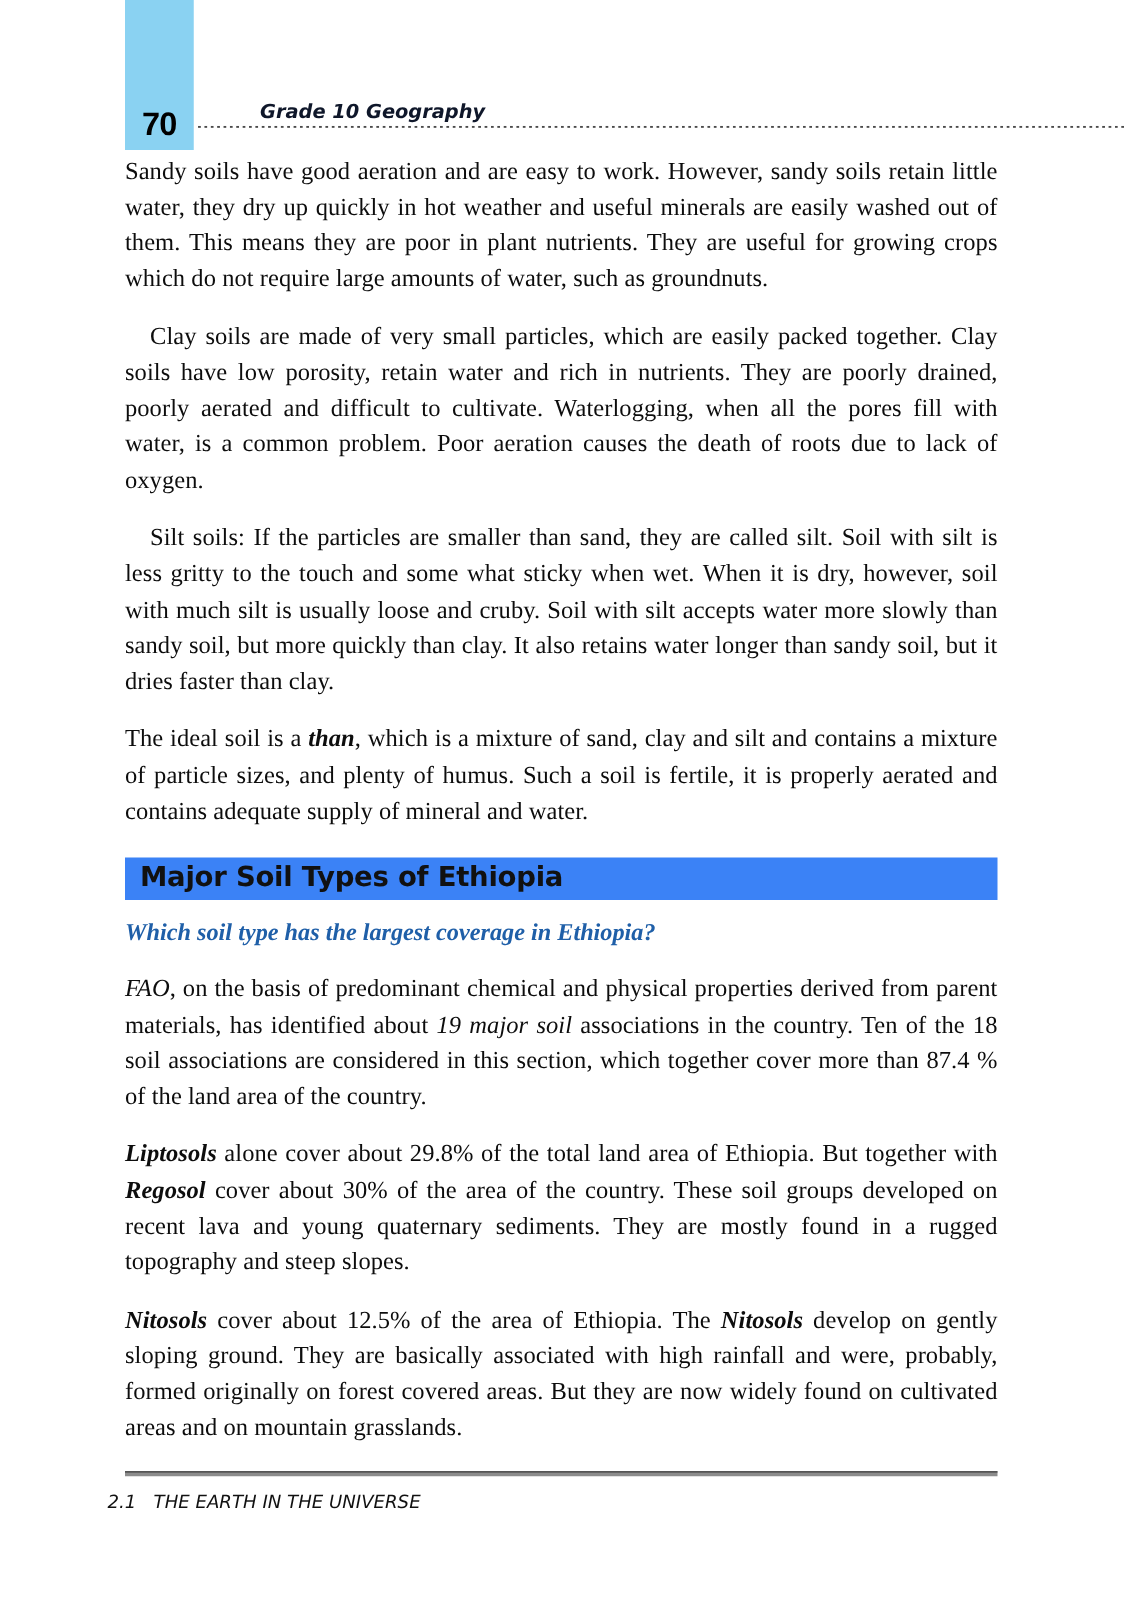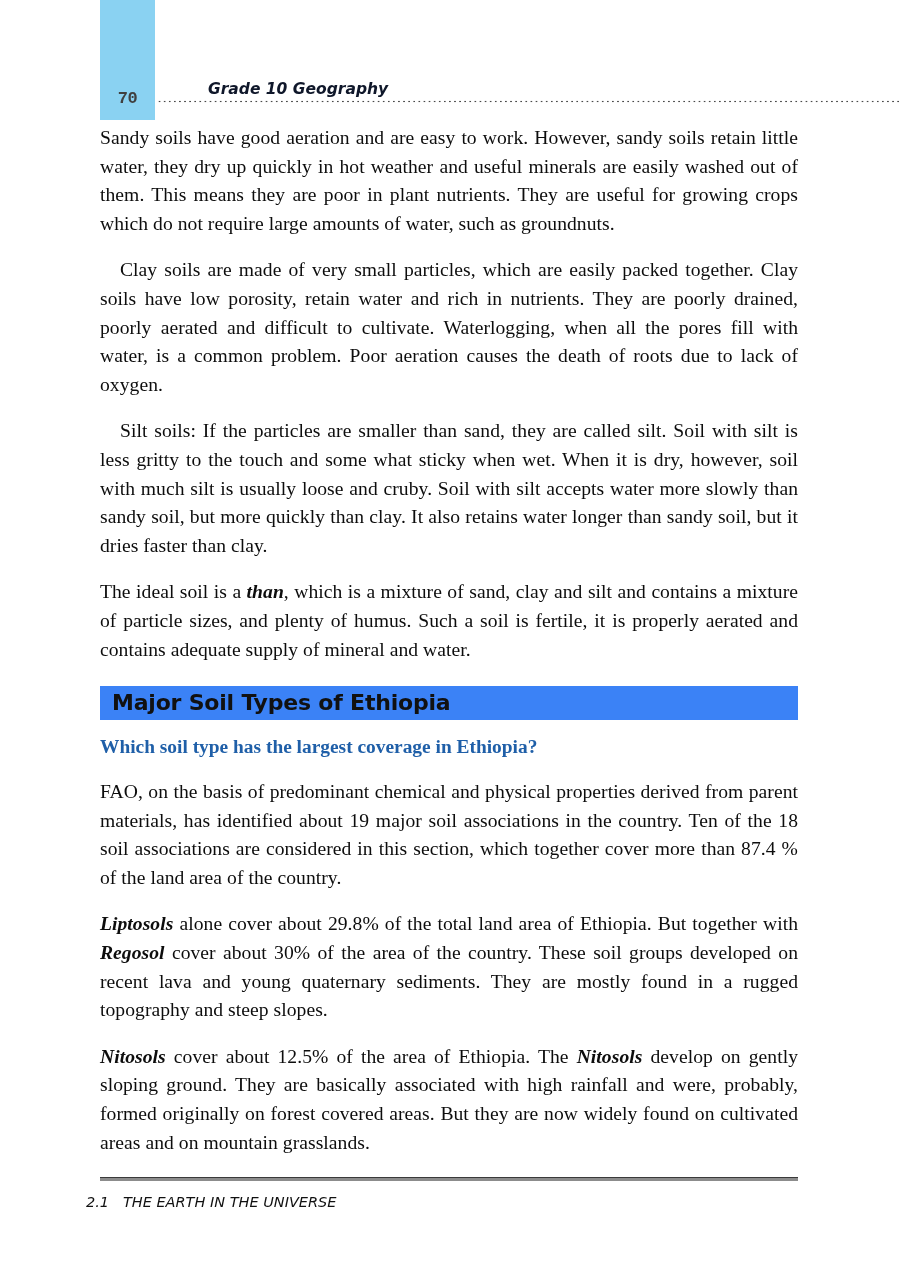--- a/index.html
+++ b/index.html
@@ -30,25 +30,25 @@
     width: 55px;
     height: 120px;
     background: #8ad2f2;
   }
   .page-number {
     position: absolute;
     left: 100px;
     top: 84px;
     width: 55px;
     text-align: center;
-    font-family: Liberation Mono, monospace;
+    font-family: Liberation Sans, sans-serif;
     font-weight: 700;
-    font-size: 17px;
+    font-size: 26px;
     line-height: 30px;
-    color: #404040;
+    color: #000000;
     letter-spacing: -0.5px;
   }
   .header-title {
     position: absolute;
     left: 208px;
     top: 80px;
     font-family: "DejaVu Sans", sans-serif;
     font-style: italic;
     font-weight: 700;
     font-size: 15.5px;
@@ -80,21 +80,21 @@
     margin: 0 0 18px 0;
     font-size: 19.6px;
     line-height: 28.6px;
     text-align: justify;
     text-justify: inter-word;
     letter-spacing: 0.05px;
   }
   p.body:last-child { margin-bottom: 0; }
 
   .b { font-weight: 400; margin-left: 20px; }
-  .i { }
+  .i { font-style: italic; }
   .bi { font-weight: 700; font-style: italic; }
 
   
   .section-bar {
     margin: 22px 0 8px 0;
     width: 698px;
     height: 34px;
     background: #3b82f6;
     display: flex;
     align-items: center;
@@ -106,20 +106,21 @@
     font-size: 22px;
     line-height: 26px;
     color: #111111;
     letter-spacing: -0.2px;
   }
 
   
   .question {
     margin: 14px 0 18px 0;
     font-weight: 700;
+    font-style: italic;
     font-size: 19.4px;
     line-height: 26px;
     color: #1f5fa8;
   }
 
   
   .footer-rule {
     position: absolute;
     left: 100px;
     top: 1177px;

